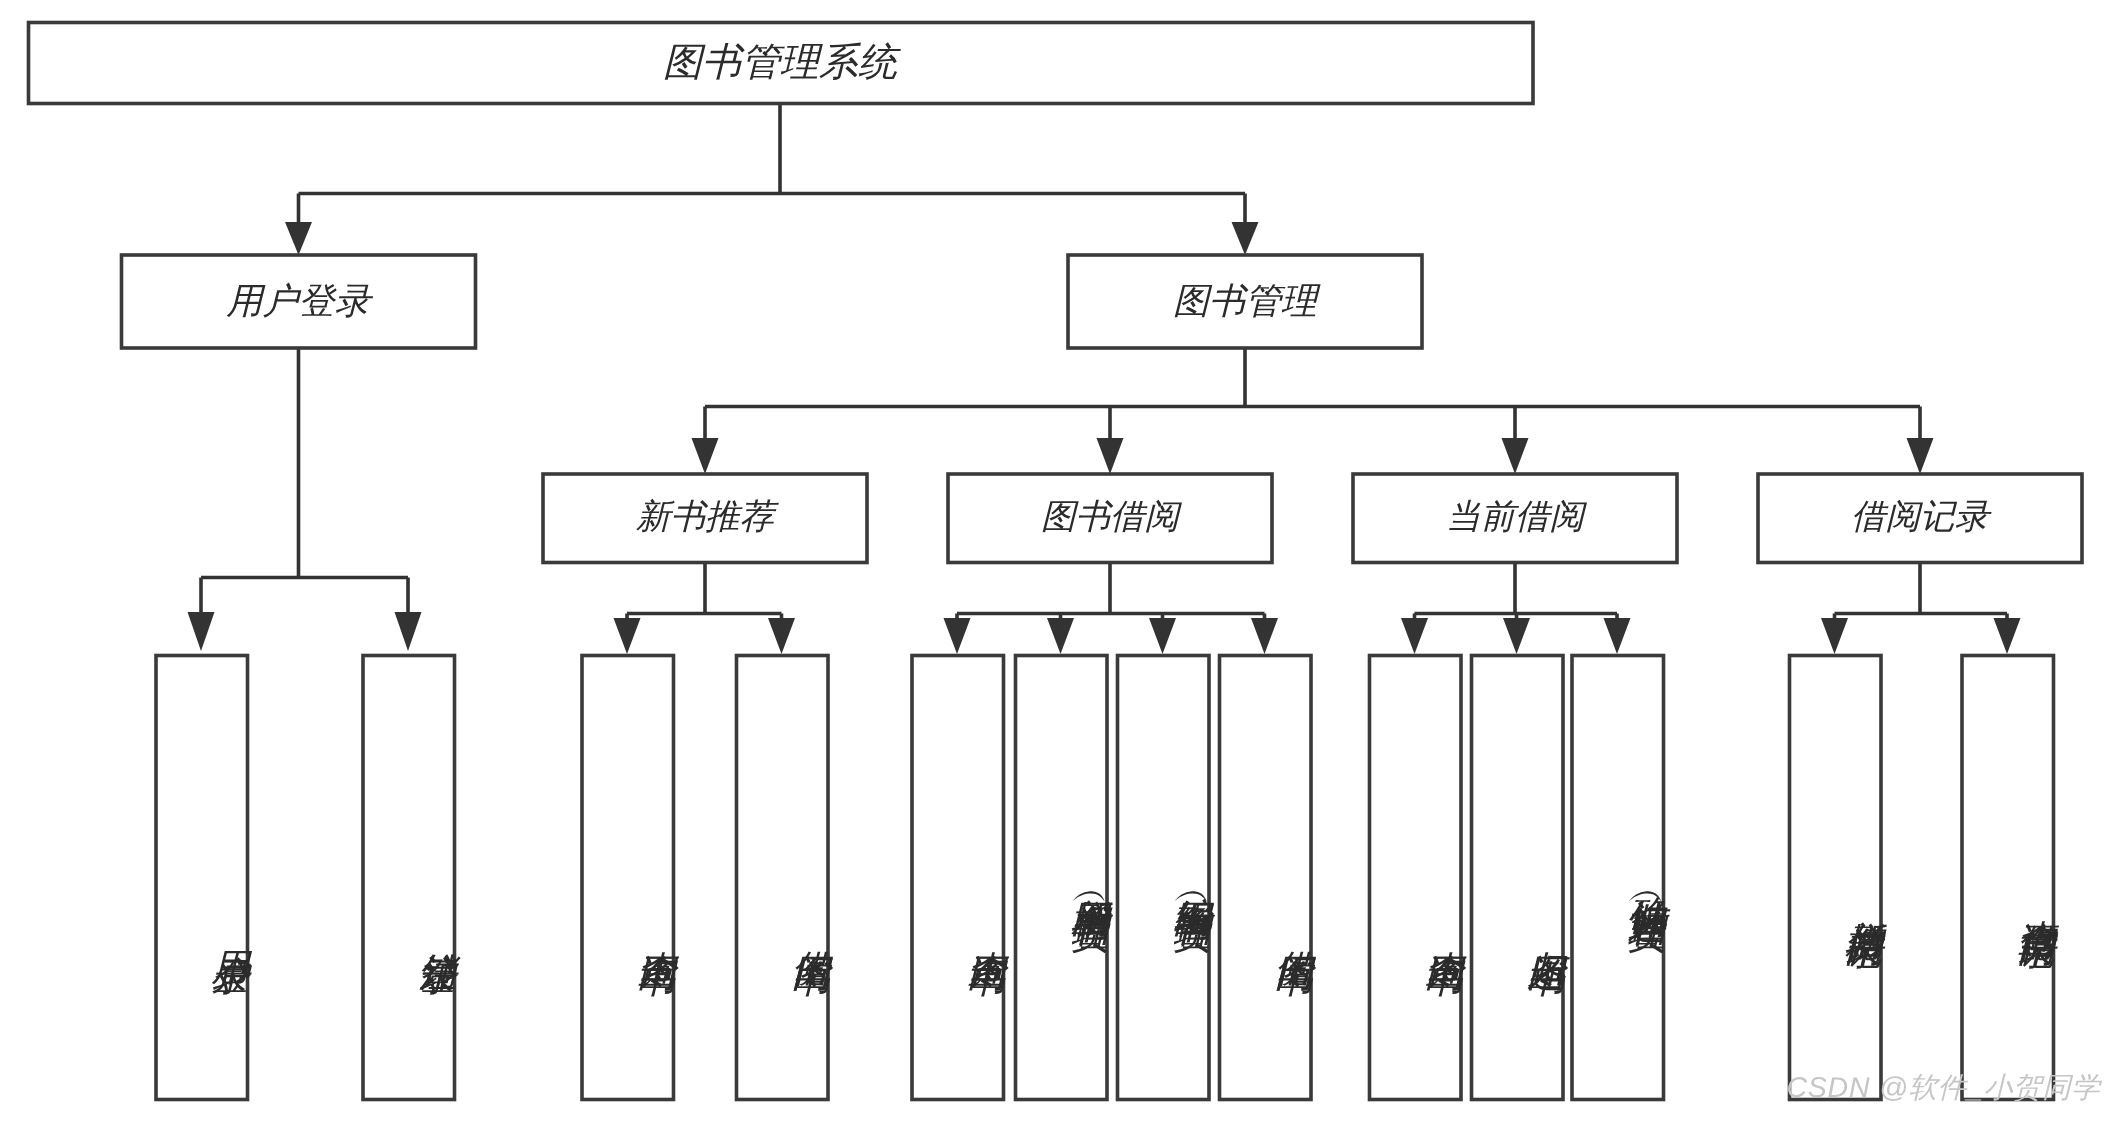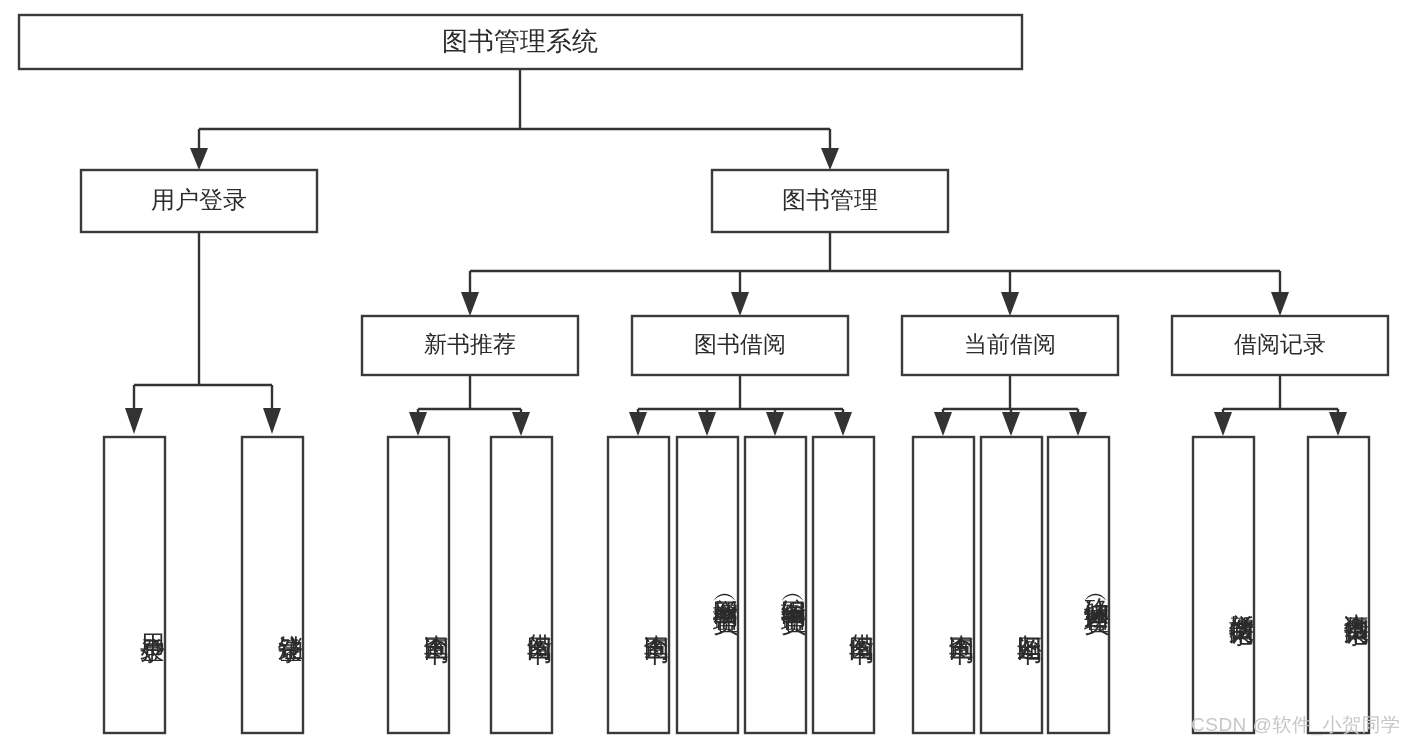--- a/index.html
+++ b/index.html
@@ -11,20 +11,21 @@
     width: 1405px;
     height: 747px;
     font-family: "Liberation Sans", "DejaVu Sans", sans-serif;
     overflow: hidden;
   }
   #diagram-root {
     position: relative;
     width: 1405px;
     height: 747px;
     background: #ffffff;
+    font-style: italic;
   }
   svg.flowchart {
     position: absolute;
     top: 0;
     left: 0;
     width: 1405px;
     height: 747px;
     display: block;
   }
   .node-box {

